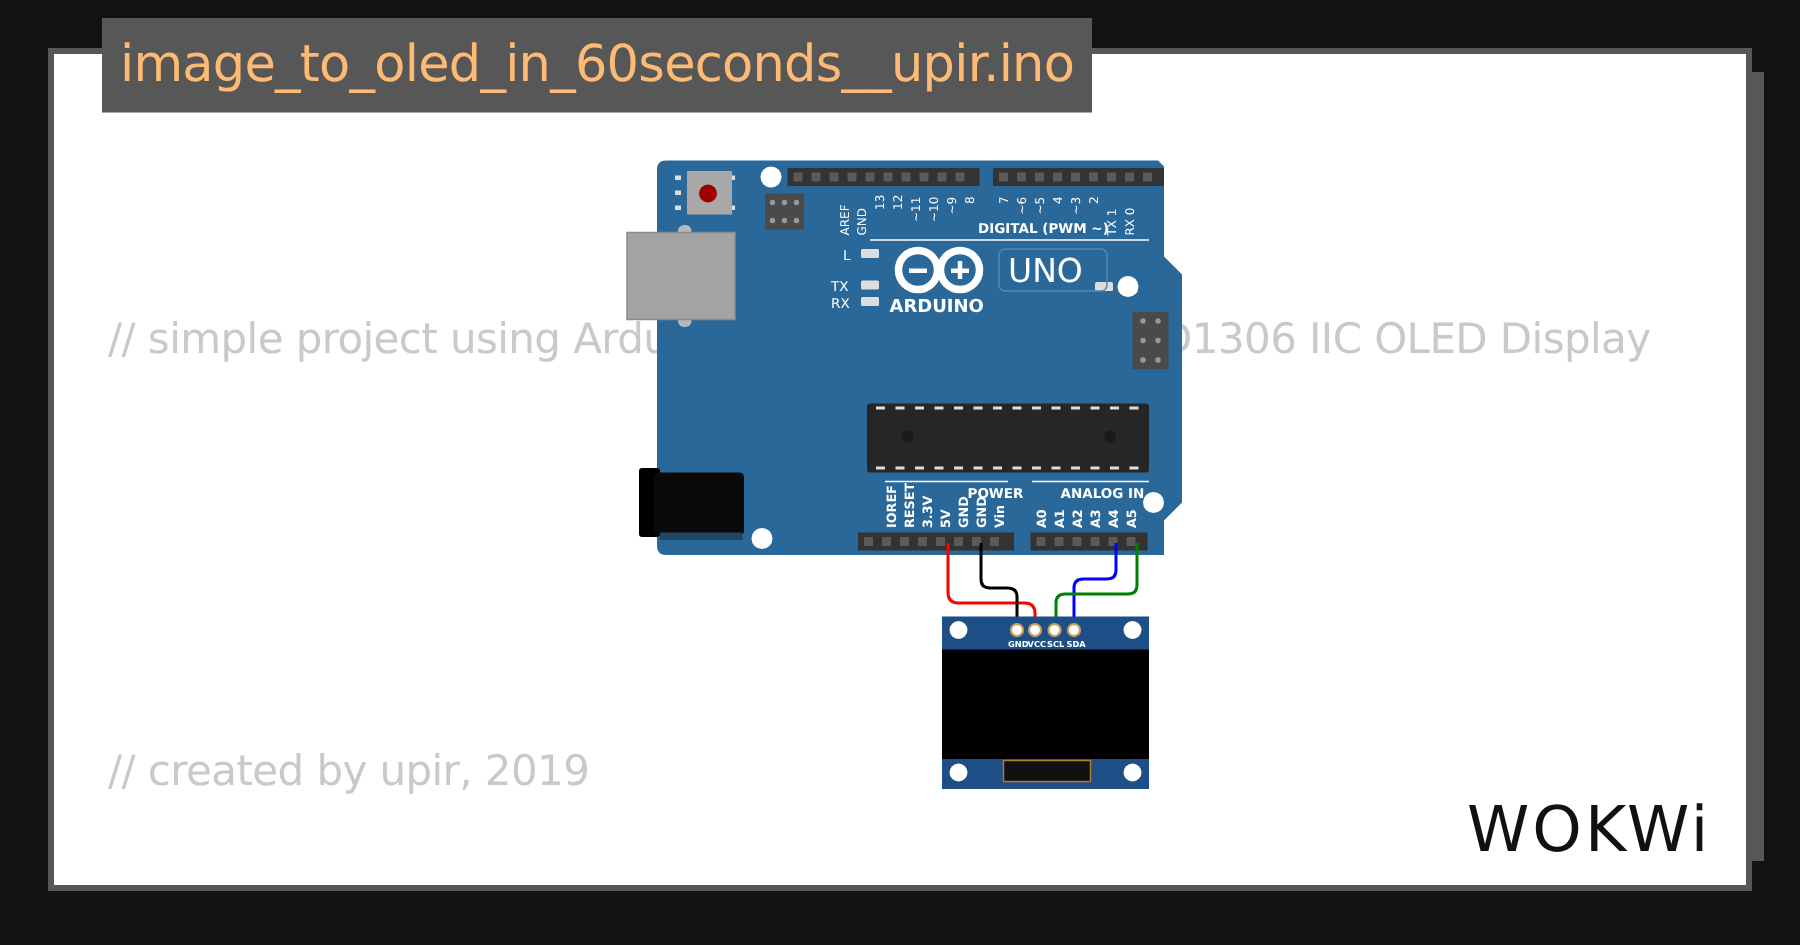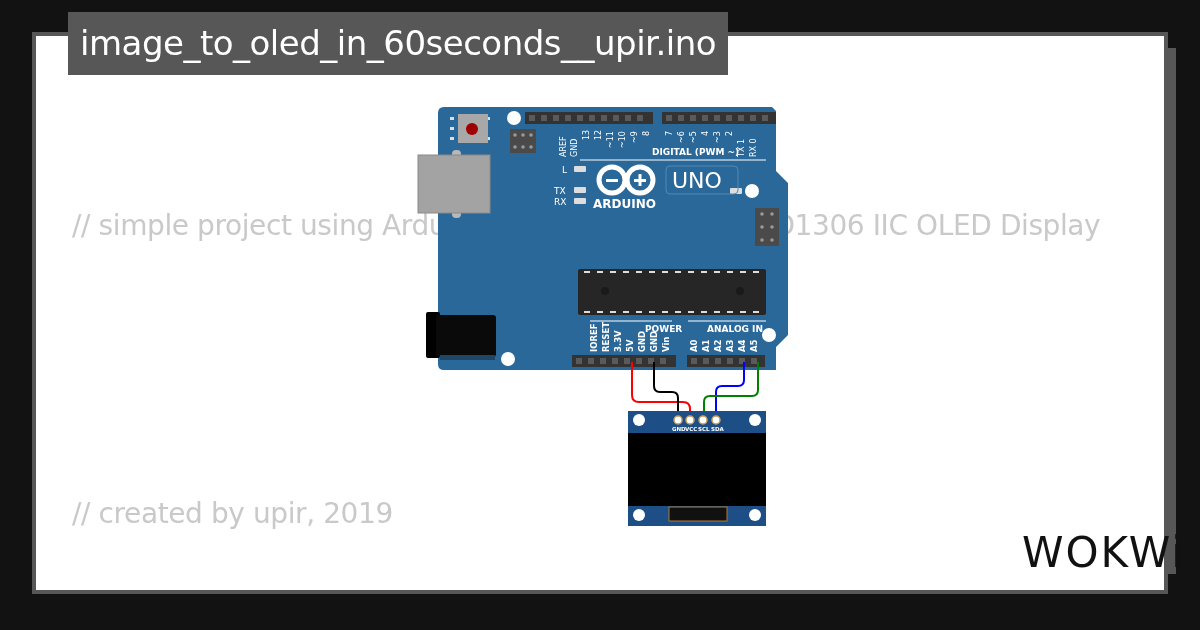--- a/index.html
+++ b/index.html
@@ -26,31 +26,31 @@
       position: absolute; left: 36px; top: 70px;
       margin: 0; padding: 0; list-style: none;
       font-family: "DejaVu Sans", sans-serif;
       font-size: 28px; line-height: 48px; color: #c9c9c9;
       white-space: pre; letter-spacing: -0.4px;
     }
     .code li { height: 48px; }
     .title {
       position: absolute; left: 68px; top: 12px;
       height: 63px; padding: 0 12px;
-      background: #575757; color: #ffffff;
+      background: #575757; color: #fdba74;
       font-family: "DejaVu Sans", sans-serif;
       font-size: 34px; line-height: 63px; letter-spacing: -0.5px;
       white-space: nowrap;
     }
     .scene { position: absolute; left: 0; top: 0; width: 1080px; height: 630px; pointer-events: none; }
     .scene svg { position: absolute; left: 0; top: 0; }
     .logo {
       position: absolute; left: 978px; top: 528px;
       font-family: "DejaVu Sans", sans-serif; font-size: 42px;
-      color: #111; letter-spacing: 2px; font-weight: normal; margin-left: 44px;
+      color: #111; letter-spacing: 2px; font-weight: normal;
     }
     .svg-text { font-family: "DejaVu Sans", sans-serif; fill: #fff; }
   </style>
 </head>
 <body>
 
 <div class="shadow"></div>
 <div class="panel">
   <div class="panel-inner">
     <ul class="code">

